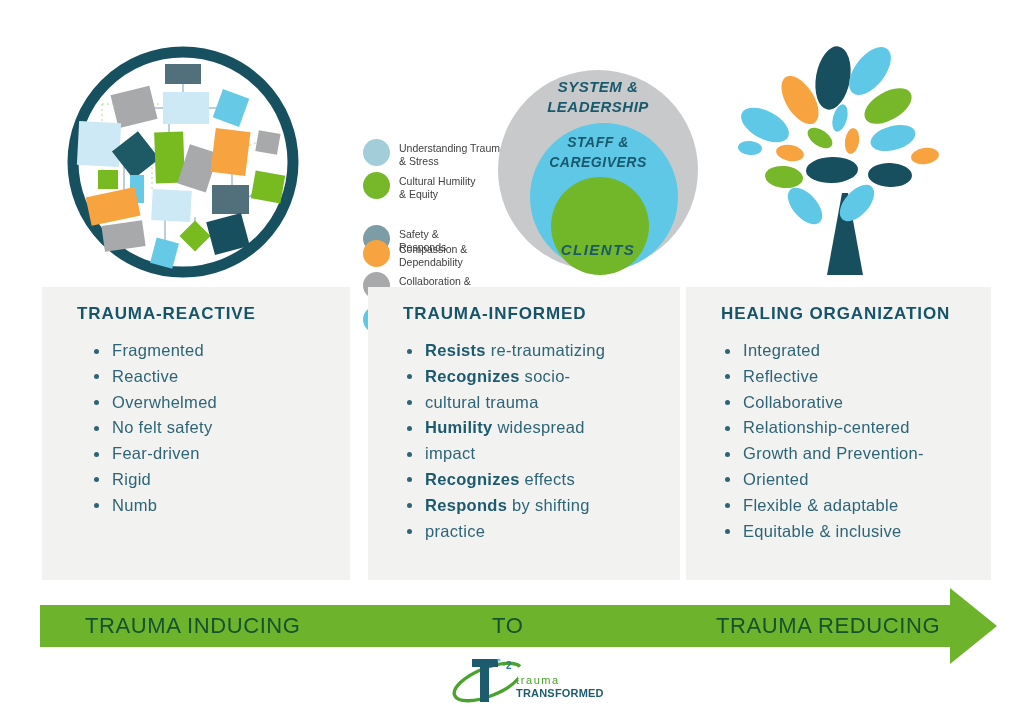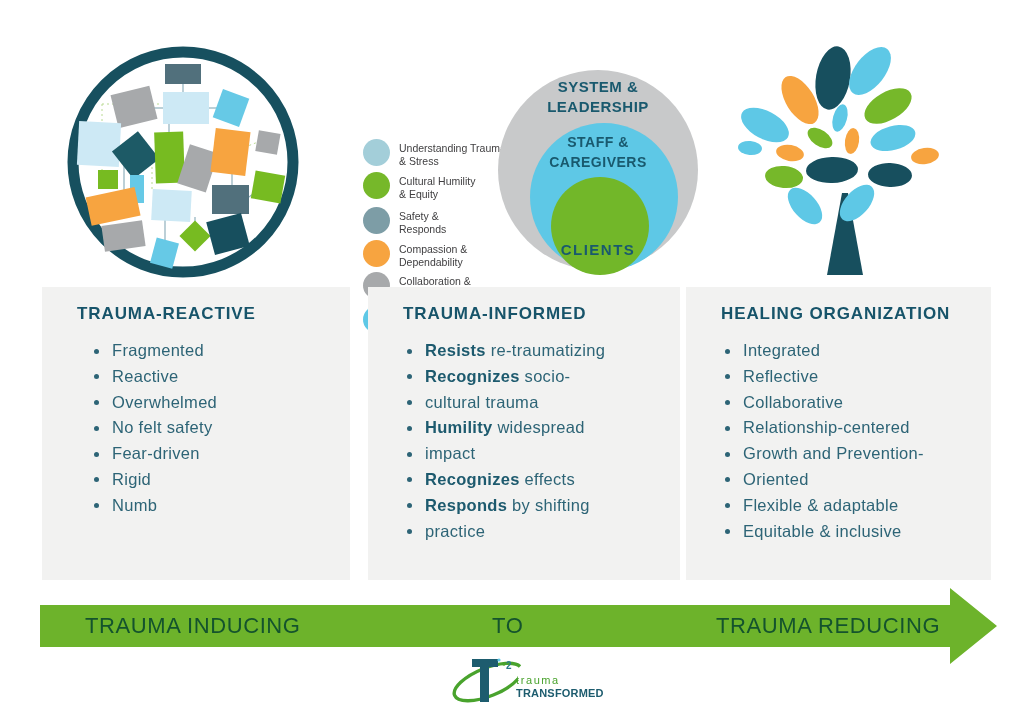--- a/index.html
+++ b/index.html
@@ -8,21 +8,21 @@
 
   
   .frag-circle{position:absolute;left:62px;top:42px;}
   .tree{position:absolute;left:732px;top:38px;}
 
   .legend{position:absolute;left:363px;top:68px;width:130px;}
   .legend-row{position:absolute;left:0;display:flex;align-items:flex-start;}
   .legend-dot{width:27px;height:27px;border-radius:50%;flex:0 0 27px;}
   .legend-label{margin-left:9px;font-size:10.5px;line-height:12.5px;color:#414042;padding-top:3px;white-space:nowrap;}
 
-  .venn{position:absolute;left:498px;top:70px;width:200px;height:208px;}
+  .venn{position:absolute;left:498px;top:70px;width:200px;height:208px;font-style:italic;}
   .venn-text{position:absolute;width:100%;text-align:center;font-weight:bold;color:#19596e;}
   .venn-outer1{top:8px;font-size:15px;letter-spacing:.5px;}
   .venn-outer2{top:28px;font-size:15px;letter-spacing:.5px;}
   .venn-mid1{top:64px;font-size:14px;letter-spacing:.5px;}
   .venn-mid2{top:84px;font-size:14px;letter-spacing:.5px;}
   .venn-inner{top:148px;font-size:15px;letter-spacing:1.5px;margin-top:23px;}
 
   
   .panel{position:absolute;top:287px;height:293px;background:#f2f2f1;
          box-sizing:border-box;padding:17px 14px 0 35px;}
@@ -102,21 +102,21 @@
 
   <div class="legend">
     <div class="legend-row" style="top:71px">
       <span class="legend-dot" style="background: rgb(163, 206, 217);"></span>
       <span class="legend-label"><span>Understanding Trauma</span><br><span>&amp; Stress</span></span>
     </div>
     <div class="legend-row" style="top:104px">
       <span class="legend-dot" style="background: rgb(118, 184, 42);"></span>
       <span class="legend-label"><span>Cultural Humility</span><br><span>&amp; Equity</span></span>
     </div>
-    <div class="legend-row" style="top:139px">
+    <div class="legend-row" style="top:157px">
       <span class="legend-dot" style="background: rgb(125, 157, 166);"></span>
       <span class="legend-label"><span>Safety &amp;</span><br><span>Responds</span></span>
     </div>
     <div class="legend-row" style="top:172px">
       <span class="legend-dot" style="background: rgb(247, 164, 64);"></span>
       <span class="legend-label"><span>Compassion &amp;</span><br><span>Dependability</span></span>
     </div>
     <div class="legend-row" style="top:204px">
       <span class="legend-dot" style="background: rgb(167, 169, 171);"></span>
       <span class="legend-label"><span>Collaboration &amp;</span><br><span>Empowerment</span></span>

